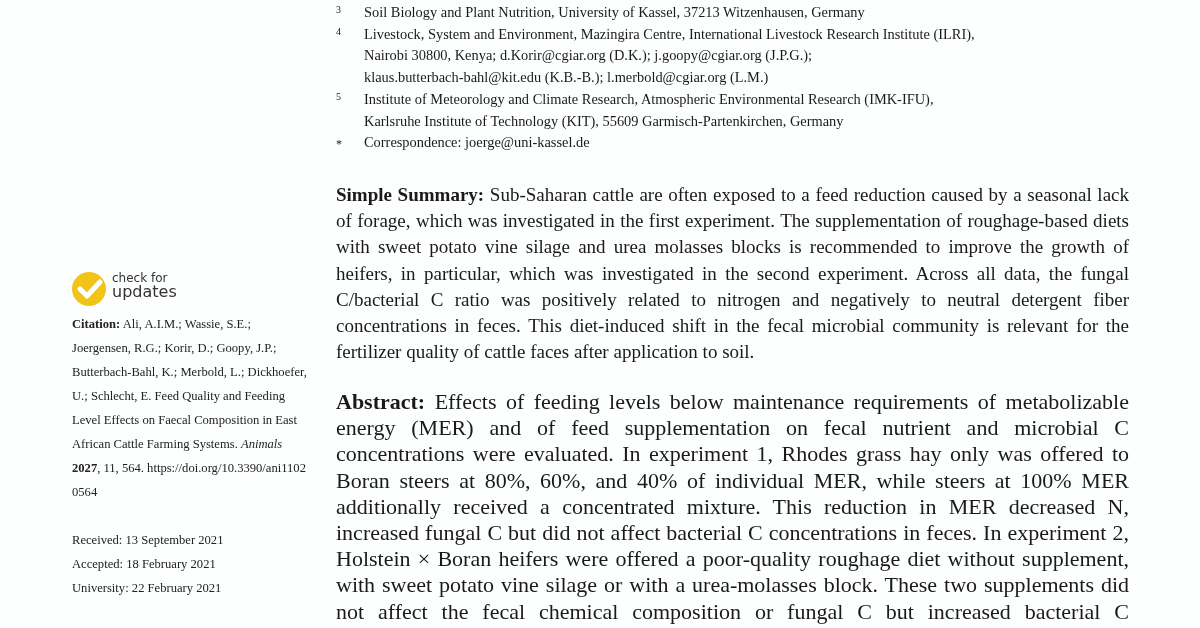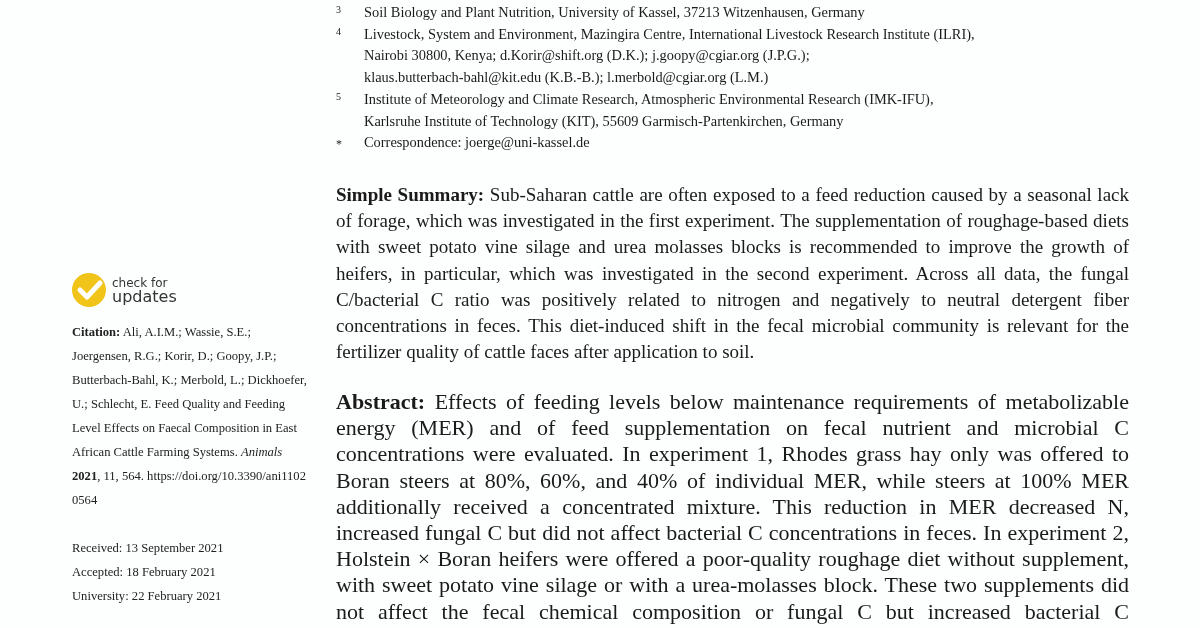--- a/index.html
+++ b/index.html
@@ -28,21 +28,21 @@
     .abstract {
       position: absolute; left: 336px; top: 389px; width: 793px;
       font-size: 22px; line-height: 26.2px; text-align: justify;
     }
     .lead { font-weight: bold; }
     .sidebar {
       position: absolute; left: 72px; top: 272px; width: 240px;
       font-size: 12.6px; line-height: 24px; color: #222;
     }
     .cfu {
-      display: flex; align-items: center; gap: 6px; height: 36px; margin-bottom: 12px;
+      display: flex; gap: 6px; height: 36px; margin-bottom: 4px;
       cursor: pointer;
     }
     .cfu-badge {
       width: 34px; height: 34px; border-radius: 50%; background: #f0c419;
       position: relative; flex: none;
     }
     .cfu-badge svg { position: absolute; left: 0; top: 0; }
     .cfu-text {
       font-family: "DejaVu Sans", "Liberation Sans", sans-serif;
       font-size: 12px; line-height: 13px; color: #333;
@@ -57,21 +57,21 @@
 <body>
 
 <div class="aff-list">
   <div class="aff">
     <span class="num">3</span>
     <div>Soil Biology and Plant Nutrition, University of Kassel, 37213 Witzenhausen, Germany</div>
   </div>
   <div class="aff">
     <span class="num">4</span>
     <div>Livestock, System and Environment, Mazingira Centre, International Livestock Research Institute (ILRI),</div>
-    <div>Nairobi 30800, Kenya; d.Korir@shift.org (D.K.); j.goopy@cgiar.org (J.P.G.);</div>
+    <div>Nairobi 30800, Kenya; d.Korir@cgiar.org (D.K.); j.goopy@cgiar.org (J.P.G.);</div>
     <div>klaus.butterbach-bahl@kit.edu (K.B.-B.); l.merbold@cgiar.org (L.M.)</div>
   </div>
   <div class="aff">
     <span class="num">5</span>
     <div>Institute of Meteorology and Climate Research, Atmospheric Environmental Research (IMK-IFU),</div>
     <div>Karlsruhe Institute of Technology (KIT), 55609 Garmisch-Partenkirchen, Germany</div>
   </div>
   <div class="aff">
     <span class="star">*</span>
     <div>Correspondence: joerge@uni-kassel.de</div>
@@ -94,21 +94,21 @@
       </svg>
     </div>
     <div class="cfu-text">
       <div>check for</div>
       <div class="l2">updates</div>
     </div>
   </div>
 
   <div class="citation">
     <span class="lbl">Citation:</span><span> Ali, A.I.M.; Wassie, S.E.; Joergensen, R.G.; Korir, D.; Goopy, J.P.; Butterbach-Bahl, K.; Merbold, L.; Dickhoefer, U.; Schlecht, E. Feed Quality and Feeding Level Effects on Faecal Composition in East African Cattle Farming Systems. </span><i>Animals</i>
-    <b>2021</b><span>, 11, 564. </span><span style="word-break:break-all;">https://doi.org/10.3390/ani11020564</span>
+    <b>2027</b><span>, 11, 564. </span><span style="word-break:break-all;">https://doi.org/10.3390/ani11020564</span>
   </div>
 
   <div class="dates">
     <div><span>Received:</span> <span>13 September 2021</span></div>
     <div><span>Accepted:</span> <span>18 February 2021</span></div>
     <div><span>University:</span> <span>22 February 2021</span></div>
   </div>
 </div>
 
 </body></html>

